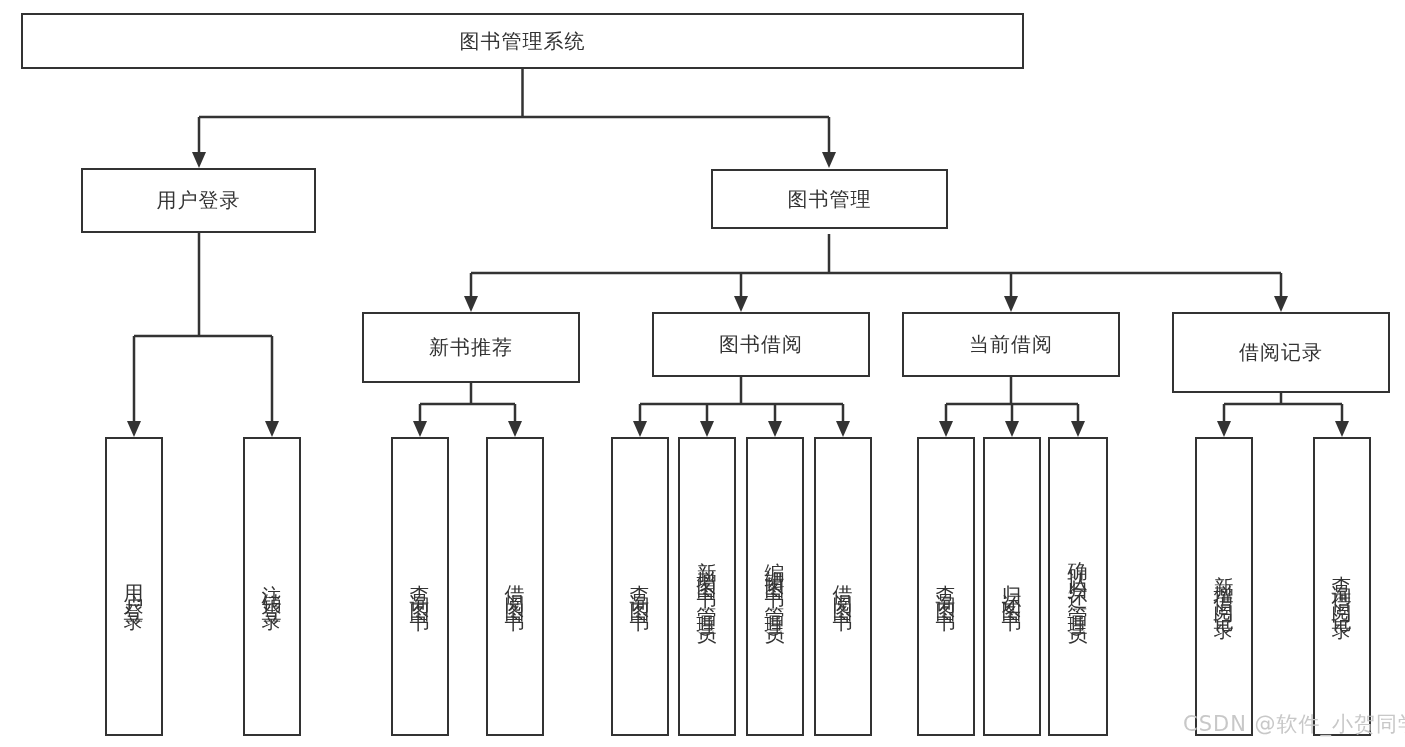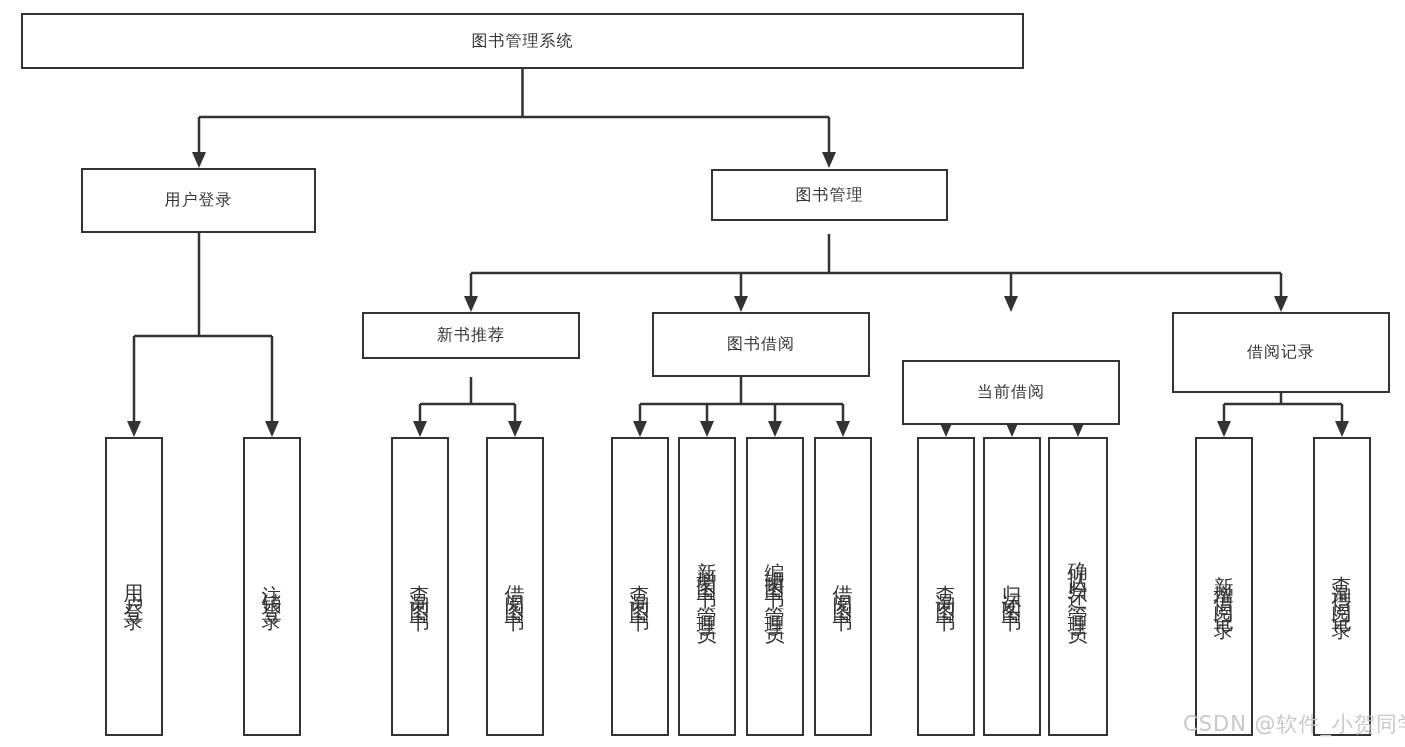--- a/index.html
+++ b/index.html
@@ -18,21 +18,21 @@
   }
   .node {
     position: absolute;
     box-sizing: border-box;
     border: 2.5px solid #333333;
     background: #ffffff;
     display: flex;
     align-items: center;
     justify-content: center;
     color: #333333;
-    font-size: 16px;
+    font-size: 20px;
     letter-spacing: 1px;
     white-space: nowrap;
   }
   .vnode {
     position: absolute;
     box-sizing: border-box;
     border: 2.5px solid #333333;
     background: #ffffff;
     display: flex;
     align-items: center;
@@ -102,31 +102,31 @@
     </g>
   </svg>
 
   <div class="node" style="left:21px; top:13px; width:1003px; height:56px;">
     <span>图书管理系统</span>
   </div>
 
   <div class="node" style="left:81px; top:168px; width:235px; height:65px;">
     <span>用户登录</span>
   </div>
-  <div class="node" style="left:711px; top:169px; width:237px; height:52px;">
+  <div class="node" style="left:711px; top:169px; width:237px; height:60px;">
     <span>图书管理</span>
   </div>
 
-  <div class="node" style="left:362px; top:312px; width:218px; height:47px;">
+  <div class="node" style="left:362px; top:312px; width:218px; height:71px;">
     <span>新书推荐</span>
   </div>
   <div class="node" style="left:632px; top:312px; width:218px; height:65px;margin-left:20px;">
     <span>图书借阅</span>
   </div>
-  <div class="node" style="left:902px; top:312px; width:218px; height:65px;margin-top:48px;">
+  <div class="node" style="left:902px; top:312px; width:218px; height:65px;">
     <span>当前借阅</span>
   </div>
   <div class="node" style="left:1172px; top:312px; width:218px; height:81px;">
     <span>借阅记录</span>
   </div>
 
   <div class="vnode" style="left:105px; top:437px; width:58px; height:299px;">
     <span class="vtext">用户登录</span>
   </div>
   <div class="vnode" style="left:243px; top:437px; width:58px; height:299px;">

